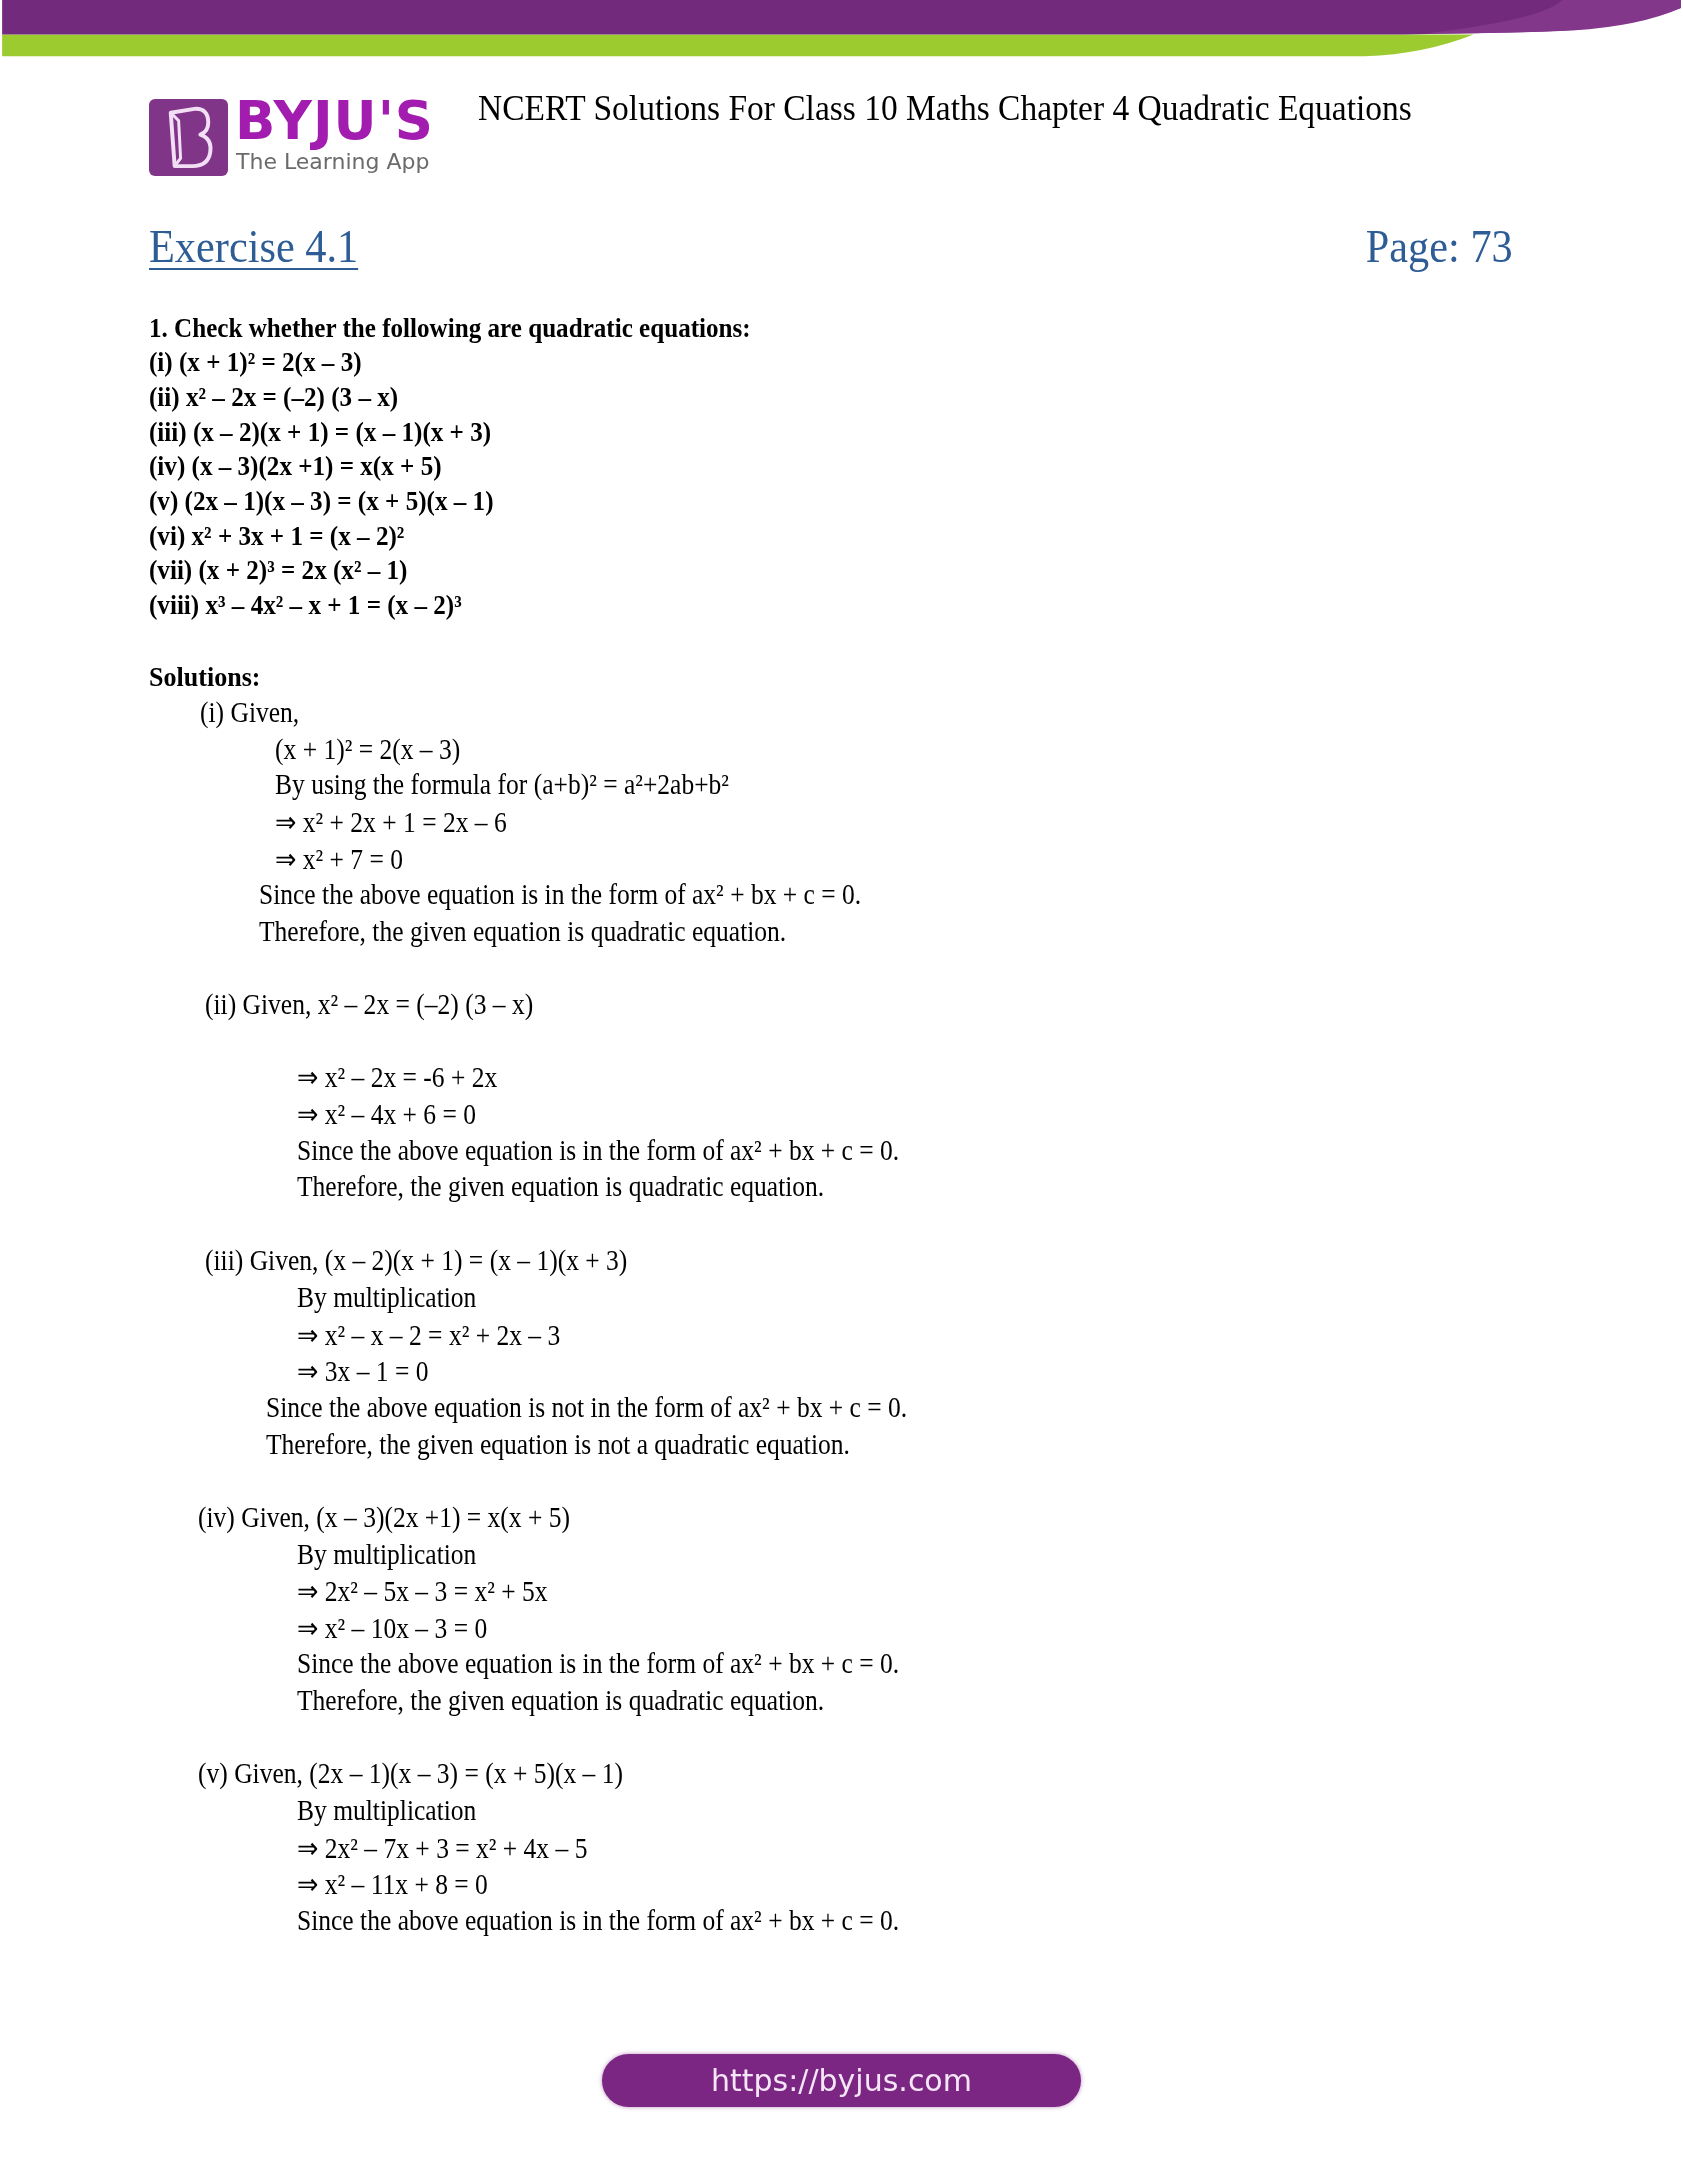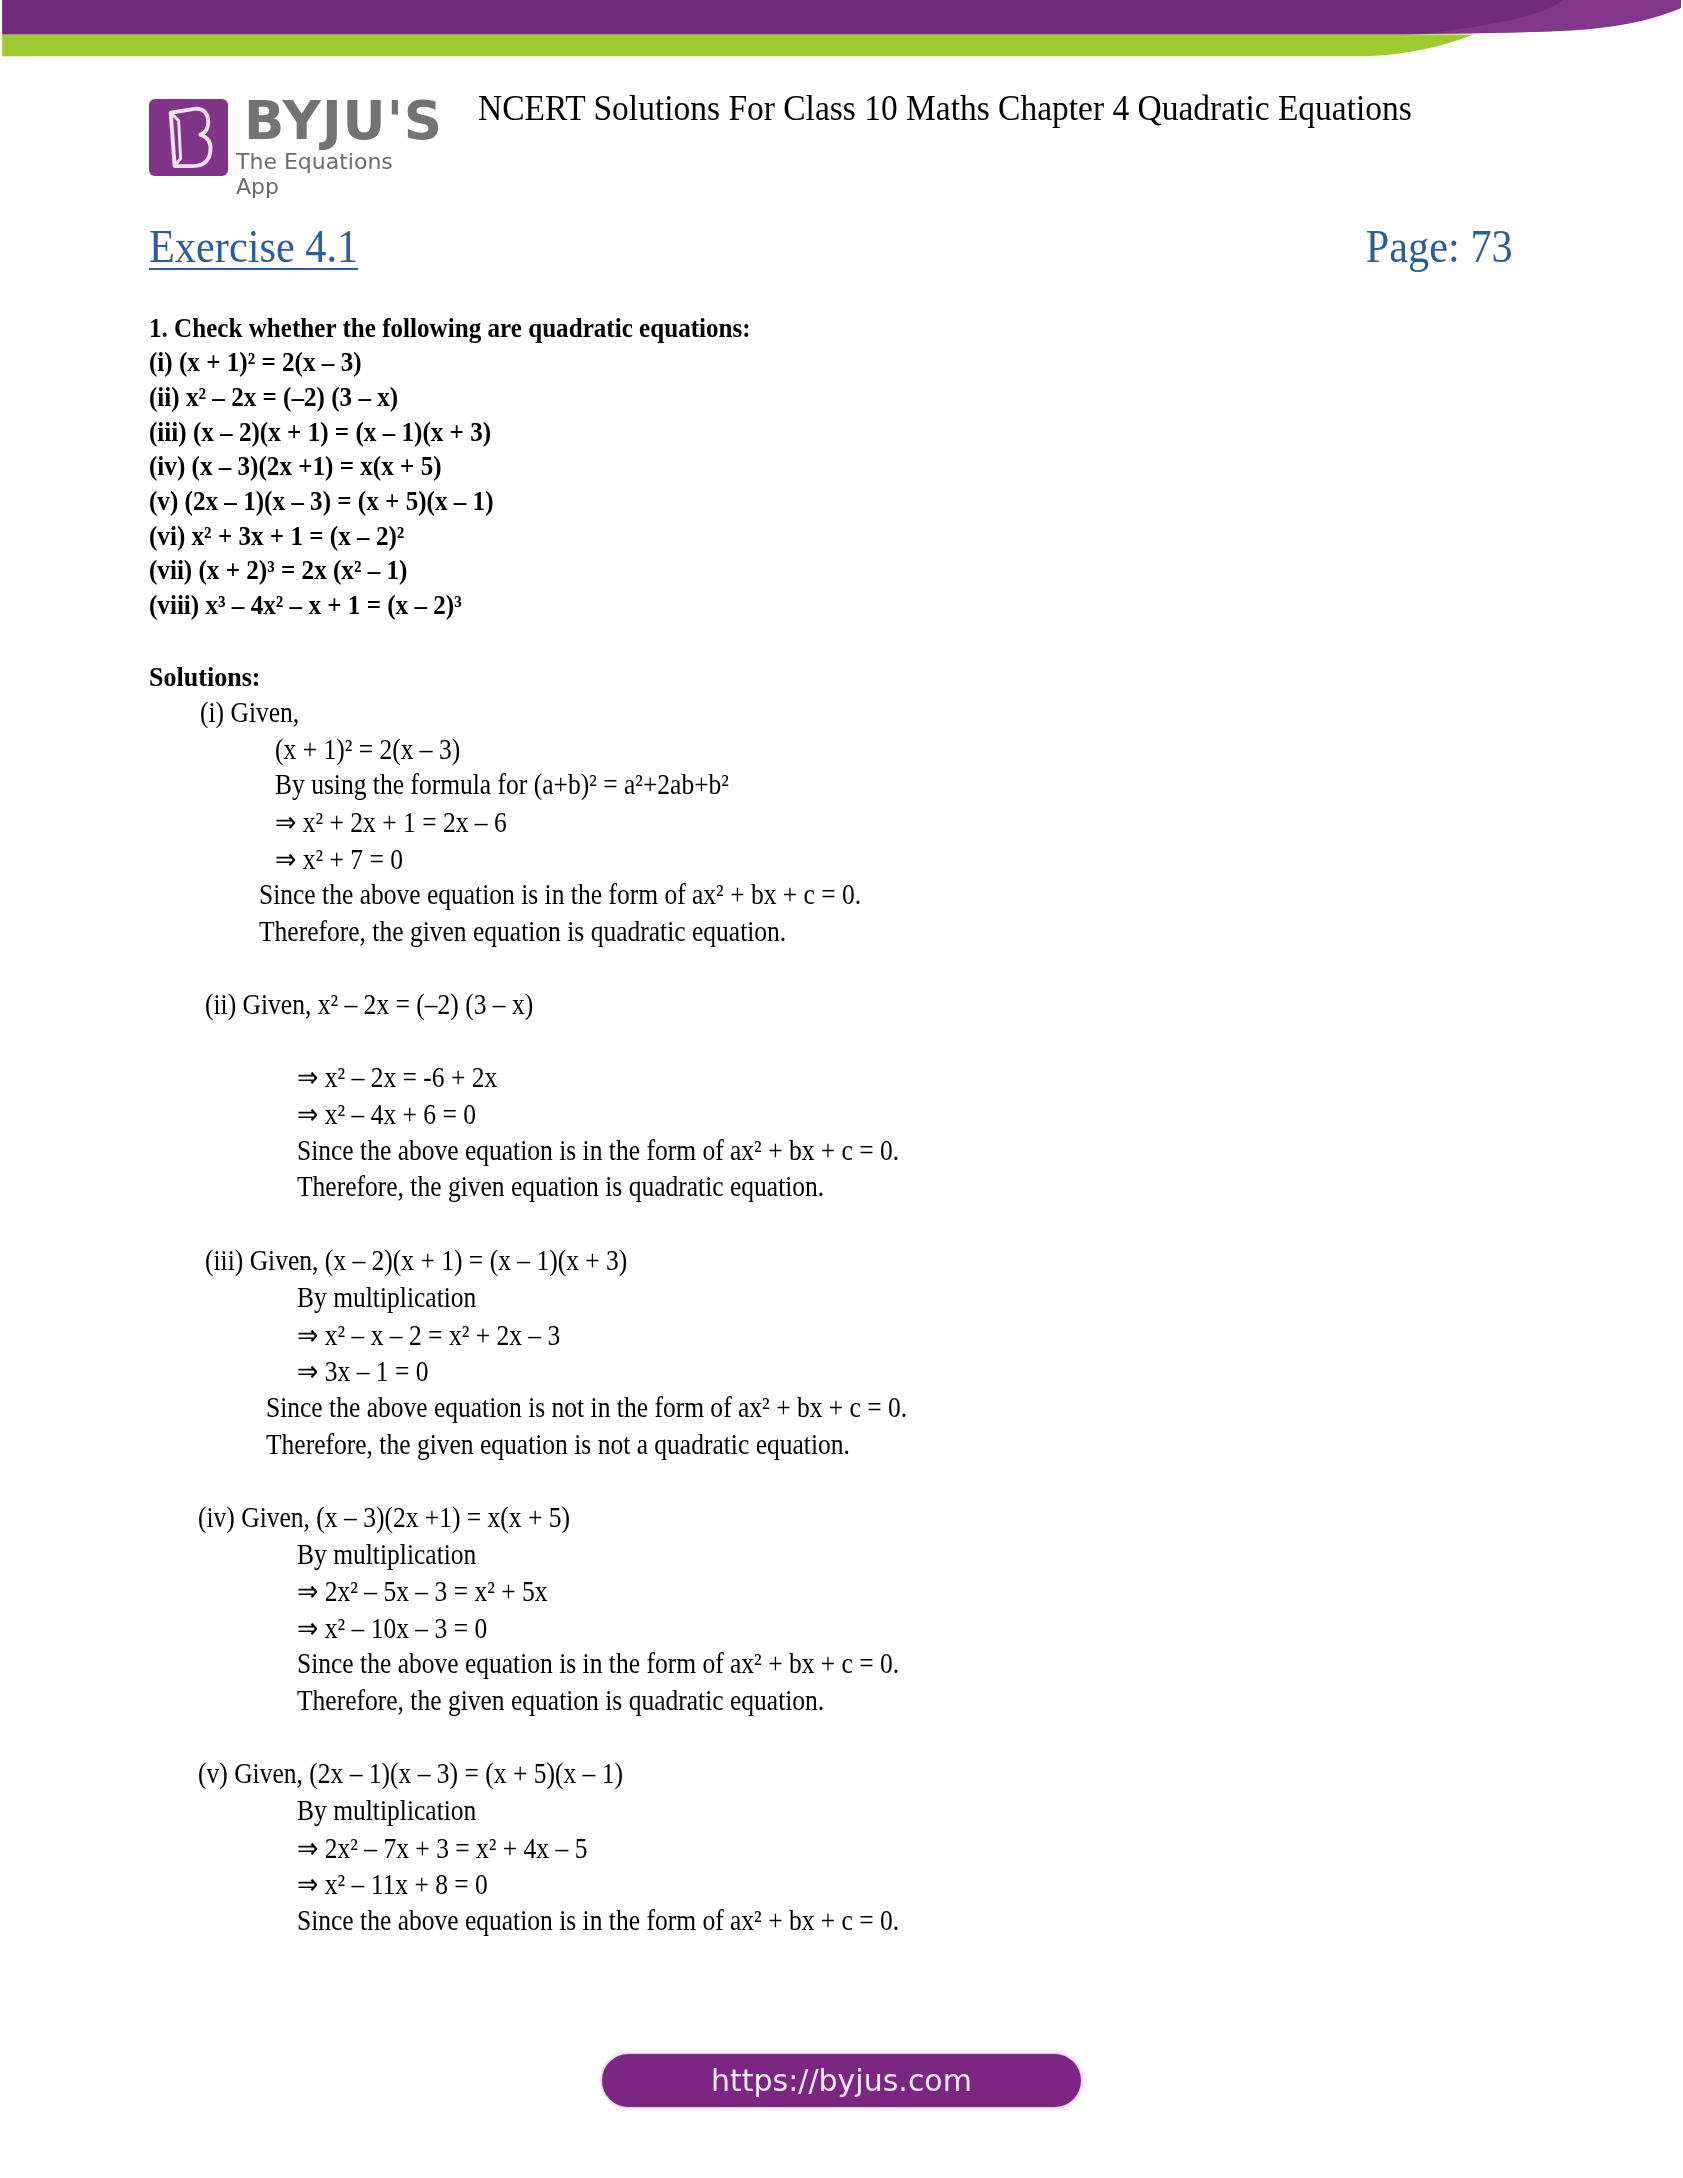--- a/index.html
+++ b/index.html
@@ -1,21 +1,21 @@
 <!DOCTYPE html>
 <html><head>
 <meta charset="utf-8">
 <style>
   html, body { margin:0; padding:0; background:#ffffff; }
   body { width:1683px; height:2178px; position:relative; overflow:hidden; font-family:"Liberation Serif", serif; color:#000; }
   .band { position:absolute; left:0; top:0; width:1683px; height:79px; }
   .logo { position:absolute; left:149px; top:96px; width:287px; height:85px; }
   .logo-box { position:absolute; left:0; top:3px; width:79px; height:77px; background:#813588; border-radius:6px; }
   .logo-box svg { position:absolute; left:0; top:0; }
-  .logo-word { position:absolute; left:95px; top:-6px; font-family:"DejaVu Sans", sans-serif; font-weight:bold; font-size:53px; color:#737373; letter-spacing:1px; }
+  .logo-word { position:absolute; left:86px; top:-6px; font-family:"DejaVu Sans", sans-serif; font-weight:bold; font-size:53px; color:#a21caf; letter-spacing:1px; }
   .logo-tag { position:absolute; left:87px; top:53px; font-family:"DejaVu Sans", sans-serif; font-size:22px; color:#6b6b6b; }
   .doc-title { position:absolute; left:478px; top:87px; font-size:36px; white-space:nowrap; transform:scaleX(0.93); transform-origin:left; }
   .ex-title { position:absolute; left:149px; top:220px; font-size:46px; color:#2e5c95; text-decoration:underline; text-decoration-thickness:2px; text-underline-offset:6px; transform:scaleX(0.92); transform-origin:left; }
   .page-no { position:absolute; right:170px; top:220px; font-size:46px; color:#2e5c95; transform:scaleX(0.92); transform-origin:right; }
   .q { position:absolute; left:149px; font-weight:bold; font-size:27px; white-space:nowrap; transform:scaleX(0.93); transform-origin:left; }
   .s { position:absolute; font-size:29px; white-space:nowrap; transform:scaleX(0.88); transform-origin:left; }
   .sol-head { position:absolute; left:149px; top:661px; font-weight:bold; font-size:28px; transform:scaleX(0.93); transform-origin:left; }
   .footer-pill { position:absolute; left:602px; top:2018px; width:479px; height:53px; background:#7b2682; border-radius:27px; box-shadow:0 0 4px rgba(123,38,130,0.5); display:flex; align-items:center; justify-content:center;margin-top:36px; }
   .footer-pill span { font-family:"DejaVu Sans", sans-serif; color:#f5e6f7; font-size:30px; }
 </style>
@@ -29,21 +29,21 @@
 </svg>
 
 <div class="logo">
   <div class="logo-box">
     <svg width="79" height="77" viewBox="0 0 80 78">
       <path d="M22 14 L46 10 Q60 9 60 24 Q60 33 52 36 Q64 40 62 54 Q60 68 44 68 L26 68 Z" fill="none" stroke="#f3dff5" stroke-width="4" stroke-linejoin="round"></path>
       <path d="M22 14 L30 22 L32 60 L26 68" fill="none" stroke="#f3dff5" stroke-width="3"></path>
     </svg>
   </div>
   <div class="logo-word">BYJU'S</div>
-  <div class="logo-tag">The Equations App</div>
+  <div class="logo-tag">The Learning App</div>
 </div>
 
 <div class="doc-title">NCERT Solutions For Class 10 Maths Chapter 4 Quadratic Equations</div>
 
 <div class="ex-title">Exercise 4.1</div>
 <div class="page-no">Page: 73</div>
 
 <div class="q" style="top:313px;">1. Check whether the following are quadratic equations:</div>
 <div class="q" style="top:347px;">(i) (x + 1)² = 2(x – 3)</div>
 <div class="q" style="top:382px;">(ii) x² – 2x = (–2) (3 – x)</div>

